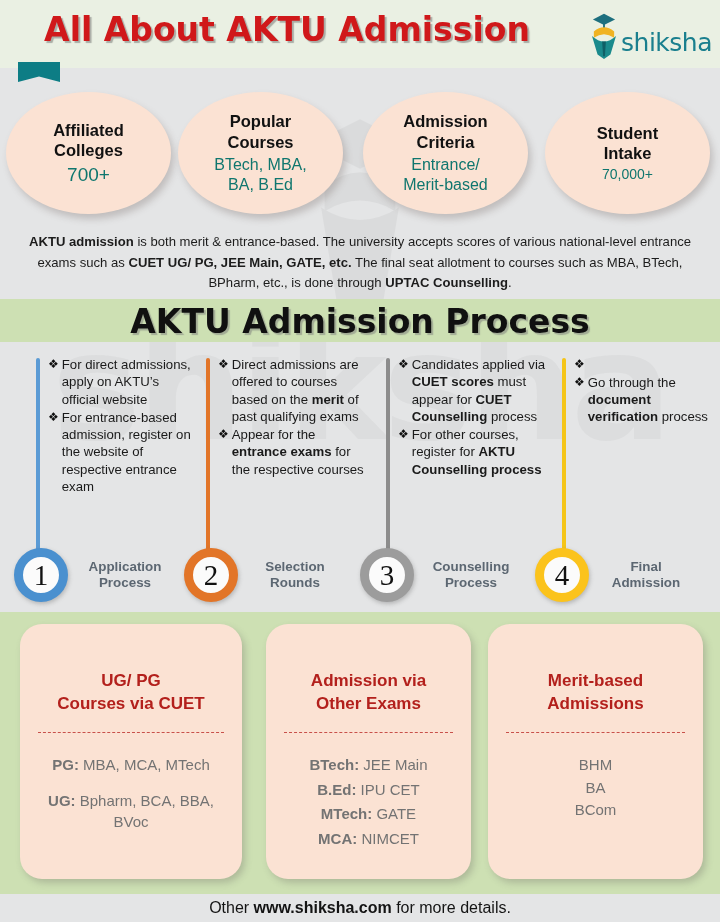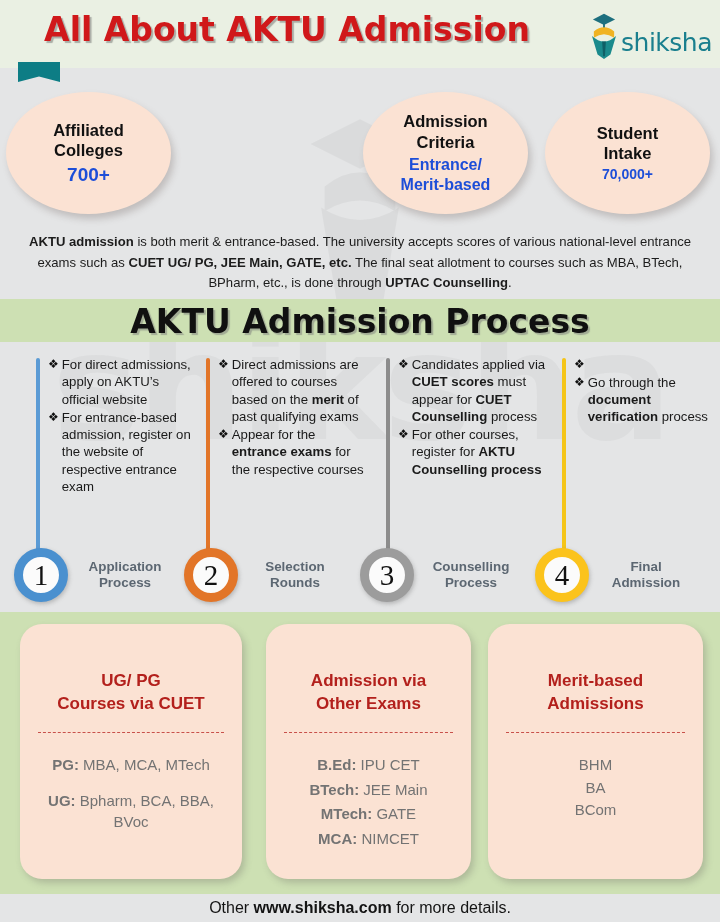--- a/index.html
+++ b/index.html
@@ -128,22 +128,22 @@
     text-align: center;
     line-height: 1.25;
   }
   .ellipse .t-main {
     font-size: 16.5px;
     font-weight: 700;
     color: #111111;
   }
   .ellipse .t-sub {
     font-size: 16px;
-    font-weight: 700;
-    color: #1d4ed8;
+    font-weight: 400;
+    color: #0f766e;
     margin-top: 2px;
   }
   .ellipse.e1 { left: 6px; }
   .ellipse.e2 { left: 178px; }
   .ellipse.e3 { left: 363px; }
   .ellipse.e4 { left: 545px; }
 
   
   .intro {
     position: absolute;
@@ -371,20 +371,26 @@
     </div>
   </div>
   <div class="ribbon"></div>
 
   <div class="stats">
     <div class="ellipse e1">
       <div class="t-main">Affiliated</div>
       <div class="t-main">Colleges</div>
       <div class="t-sub" style="font-size:19px">700+</div>
     </div>
+    <div class="ellipse e2">
+      <div class="t-main">Popular</div>
+      <div class="t-main">Courses</div>
+      <div class="t-sub">BTech, MBA,</div>
+      <div class="t-sub" style="margin-top:0">BA, B.Ed</div>
+    </div>
     <div class="ellipse e3">
       <div class="t-main">Admission</div>
       <div class="t-main">Criteria</div>
       <div class="t-sub">Entrance/</div>
       <div class="t-sub" style="margin-top:0">Merit-based</div>
     </div>
     <div class="ellipse e4">
       <div class="t-main">Student</div>
       <div class="t-main">Intake</div>
       <div class="t-sub" style="font-size:14px">70,000+</div>
@@ -497,22 +503,22 @@
           <div class="row"><b>UG:</b><span> Bpharm, BCA, BBA, BVoc</span></div>
         </div>
     </div>
     <div class="card k2">
       <div class="c-title">
         <div>Admission via</div>
         <div>Other Exams</div>
       </div>
       <div class="c-div"></div>
       <div class="c-body">
+          <div class="row"><b>BTech:</b><span> JEE Main</span></div>
           <div class="row"><b>B.Ed:</b><span> IPU CET</span></div>
-          <div class="row"><b>BTech:</b><span> JEE Main</span></div>
           <div class="row"><b>MTech:</b><span> GATE</span></div>
           <div class="row"><b>MCA:</b><span> NIMCET</span></div>
         </div>
     </div>
     <div class="card k3">
       <div class="c-title">
         <div>Merit-based</div>
         <div>Admissions</div>
       </div>
       <div class="c-div"></div>

